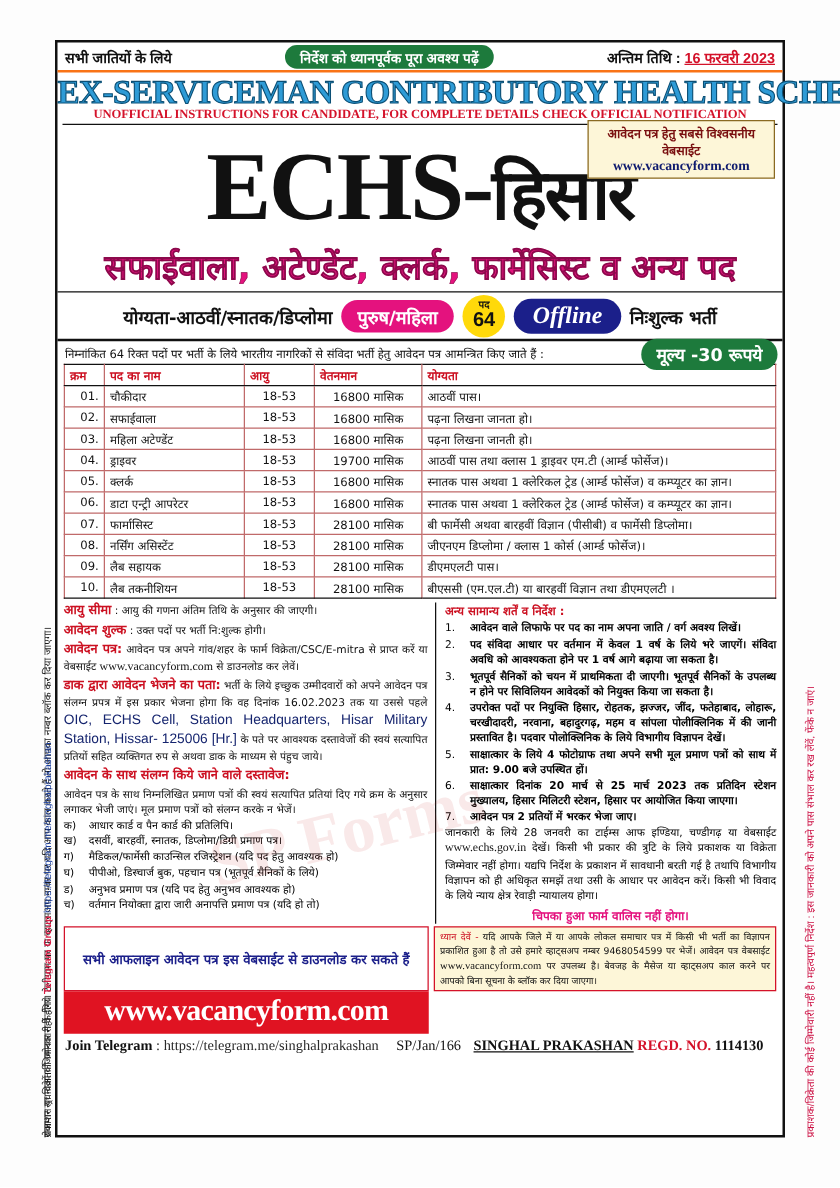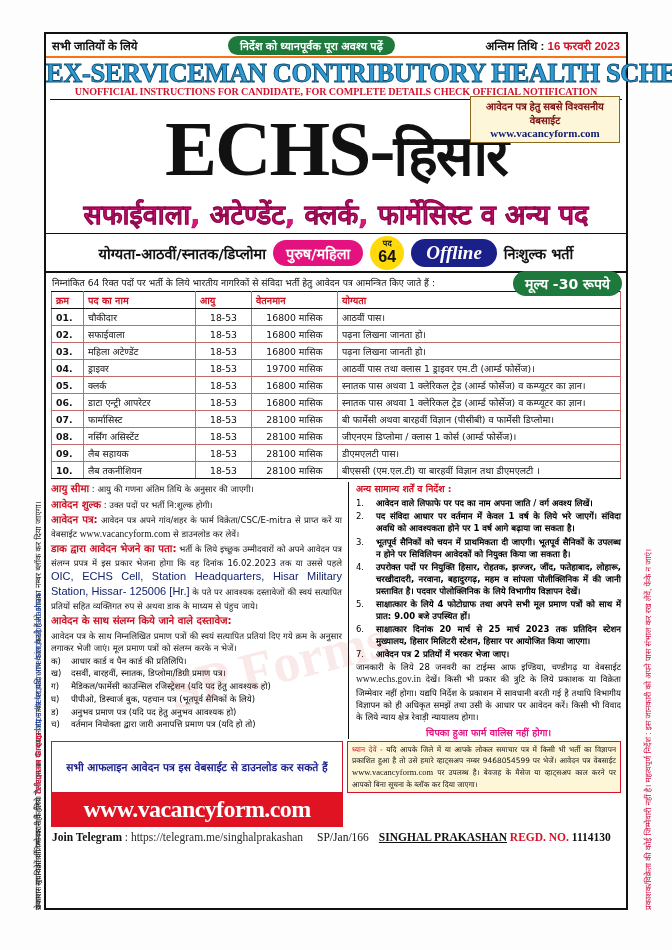--- a/index.html
+++ b/index.html
@@ -55,21 +55,21 @@
     border-bottom: 2px solid #f97316;
     font-size: 11.5px; font-weight: bold;
   }
   .topbar .left { color: #111; }
   .pill-green {
     background: #1d7a3c; color: #fff;
     border-radius: 11px; padding: 2px 12px;
     font-size: 11px; font-weight: bold; letter-spacing: .1px;
   }
   .topbar .right { color: #111; }
-  .topbar .right .date { color: #d4122a; }
+  .topbar .right .date { color: #d4122a; text-decoration: underline; }
 
   
   .eng-banner {
     text-align: center; padding-top: 2px;
   }
   .eng-title {
     font-family: "Liberation Serif", serif;
     font-weight: bold;
     font-size: 26.5px;
     letter-spacing: -0.4px;
@@ -206,21 +206,21 @@
   }
   table.posts thead th {
     color: #cc1122;
     font-weight: bold;
     font-size: 9.6px;
     text-align: left;
     border-top: 1.6px solid #111;
     border-bottom: 1.6px solid #111;
   }
   table.posts tbody tr:last-child td { border-bottom: 1.6px solid #111; }
-  .c-sr   { width: 32px; text-align: left; padding-right: 6px; font-weight: bold; }
+  .c-sr   { width: 32px; text-align: right; padding-right: 6px; }
   .c-name { width: 112px; }
   .c-age  { width: 56px; text-align: center; }
   .c-pay  { width: 86px; text-align: center; }
 
   
   .cols {
     display: flex;
     padding: 3px 5px 0;
     gap: 6px;
     font-family: "DejaVu Sans", sans-serif;

